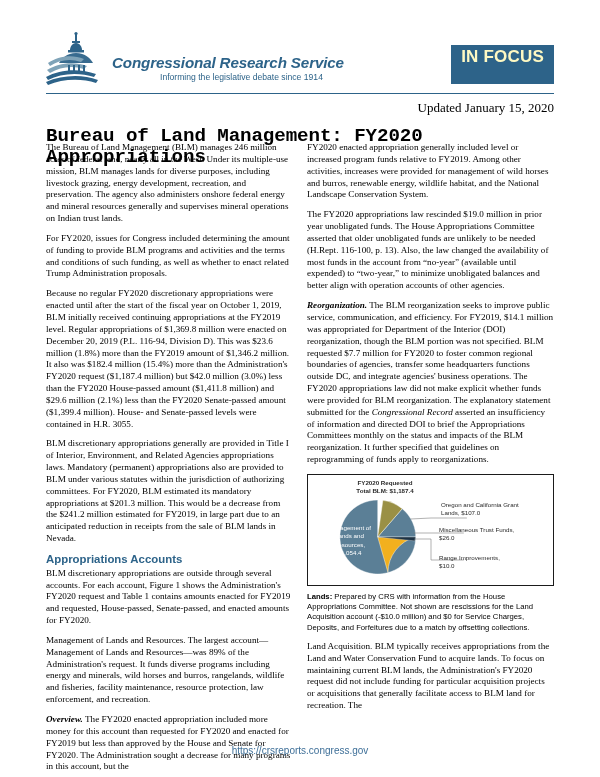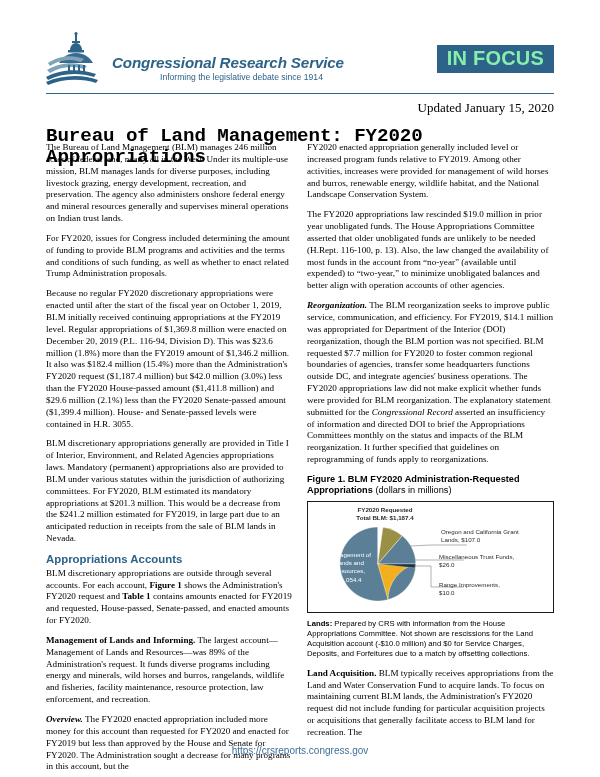--- a/index.html
+++ b/index.html
@@ -59,26 +59,26 @@
     line-height: 1.3;
     margin-top: 1px;
     white-space: nowrap;
     padding-left: 48px;
   }
   .infocus {
     position: absolute;
     right: 0;
     top: 13px;
     background: #2d6389;
-    color: #86efac;
-    font-family: "Liberation Sans", sans-serif;
-    font-weight: bold;
-    font-size: 20px;
+    color: #fef9c3;
+    font-family: "Liberation Sans", sans-serif;
+    font-weight: bold;
+    font-size: 17px;
     letter-spacing: 0.2px;
-    padding: 3px 10px 5px 10px;
+    padding: 3px 10px 19px 10px;
     line-height: 1;
   }
   .header-rule {
     position: absolute;
     left: 46px;
     top: 93px;
     width: 508px;
     height: 1px;
     background: #2d6389;
   }
@@ -122,21 +122,21 @@
   }
 
   .sec-head {
     font-family: "Liberation Sans", sans-serif;
     font-weight: bold;
     font-size: 11.4px;
     color: #2d6389;
     margin: 2px 0 1px 0;
     line-height: 1.2;
   }
-  .run-in { font-weight: bold; }
+  .run-in { font-weight: normal; }
   .run-in-i { font-weight: bold; font-style: italic; }
   .ital { font-style: italic; }
 
   
   .fig-cap {
     font-family: "Liberation Sans", sans-serif;
     font-size: 9.2px;
     font-weight: bold;
     line-height: 1.24;
     margin: 4px 0 4px 0;
@@ -243,32 +243,31 @@
   <div class="col col-left">
     <p>The Bureau of Land Management (BLM) manages 246 million acres of federal land, nearly all in the West. Under its multiple-use mission, BLM manages lands for diverse purposes, including livestock grazing, energy development, recreation, and preservation. The agency also administers onshore federal energy and mineral resources generally and supervises mineral operations on Indian trust lands.</p>
     <p>For FY2020, issues for Congress included determining the amount of funding to provide BLM programs and activities and the terms and conditions of such funding, as well as whether to enact related Trump Administration proposals.</p>
     <p>Because no regular FY2020 discretionary appropriations were enacted until after the start of the fiscal year on October 1, 2019, BLM initially received continuing appropriations at the FY2019 level. Regular appropriations of $1,369.8 million were enacted on December 20, 2019 (P.L. 116-94, Division D). This was $23.6 million (1.8%) more than the FY2019 amount of $1,346.2 million. It also was $182.4 million (15.4%) more than the Administration's FY2020 request ($1,187.4 million) but $42.0 million (3.0%) less than the FY2020 House-passed amount ($1,411.8 million) and $29.6 million (2.1%) less than the FY2020 Senate-passed amount ($1,399.4 million). House- and Senate-passed levels were contained in H.R. 3055.</p>
     <p>BLM discretionary appropriations generally are provided in Title I of Interior, Environment, and Related Agencies appropriations laws. Mandatory (permanent) appropriations also are provided to BLM under various statutes within the jurisdiction of authorizing committees. For FY2020, BLM estimated its mandatory appropriations at $201.3 million. This would be a decrease from the $241.2 million estimated for FY2019, in large part due to an anticipated reduction in receipts from the sale of BLM lands in Nevada.</p>
 
     <h2 class="sec-head">Appropriations Accounts</h2>
 
     <p><span>BLM discretionary appropriations are outside through several accounts. For each account, </span><span class="run-in">Figure 1</span><span> shows the Administration's FY2020 request and </span><span class="run-in">Table 1</span><span> contains amounts enacted for FY2019 and requested, House-passed, Senate-passed, and enacted amounts for FY2020.</span></p>
 
-    <p><span class="run-in">Management of Lands and Informing.</span><span> The largest account—Management of Lands and Resources—was 89% of the Administration's request. It funds diverse programs including energy and minerals, wild horses and burros, rangelands, wildlife and fisheries, facility maintenance, resource protection, law enforcement, and recreation.</span></p>
+    <p><span class="run-in">Management of Lands and Resources.</span><span> The largest account—Management of Lands and Resources—was 89% of the Administration's request. It funds diverse programs including energy and minerals, wild horses and burros, rangelands, wildlife and fisheries, facility maintenance, resource protection, law enforcement, and recreation.</span></p>
 
     <p><span class="run-in-i">Overview.</span><span> The FY2020 enacted appropriation included more money for this account than requested for FY2020 and enacted for FY2019 but less than approved by the House and Senate for FY2020. The Administration sought a decrease for many programs in this account, but the</span></p>
   </div>
 
   <div class="col col-right">
     <p>FY2020 enacted appropriation generally included level or increased program funds relative to FY2019. Among other activities, increases were provided for management of wild horses and burros, renewable energy, wildlife habitat, and the National Landscape Conservation System.</p>
     <p>The FY2020 appropriations law rescinded $19.0 million in prior year unobligated funds. The House Appropriations Committee asserted that older unobligated funds are unlikely to be needed (H.Rept. 116-100, p. 13). Also, the law changed the availability of most funds in the account from “no-year” (available until expended) to “two-year,” to minimize unobligated balances and better align with operation accounts of other agencies.</p>
 
     <p><span class="run-in-i">Reorganization.</span><span> The BLM reorganization seeks to improve public service, communication, and efficiency. For FY2019, $14.1 million was appropriated for Department of the Interior (DOI) reorganization, though the BLM portion was not specified. BLM requested $7.7 million for FY2020 to foster common regional boundaries of agencies, transfer some headquarters functions outside DC, and integrate agencies' business operations. The FY2020 appropriations law did not make explicit whether funds were provided for BLM reorganization. The explanatory statement submitted for the </span><span class="ital">Congressional Record</span><span> asserted an insufficiency of information and directed DOI to brief the Appropriations Committees monthly on the status and impacts of the BLM reorganization. It further specified that guidelines on reprogramming of funds apply to reorganizations.</span></p>
 
-    <div class="fig-cap"><span>Figure 1. BLM FY2020 Administration-Requested Appropriations</span><span class="light"> (dollars in millions)</span></div>
 
     <div class="fig-box">
       <div class="fig-title">
         <div>FY2020 Requested</div>
         <div>Total BLM: $1,187.4</div>
       </div>
 
       <div class="pie-area">
         <svg width="100%" height="100%" viewBox="0 0 239 110" preserveAspectRatio="none" aria-hidden="true">
 

